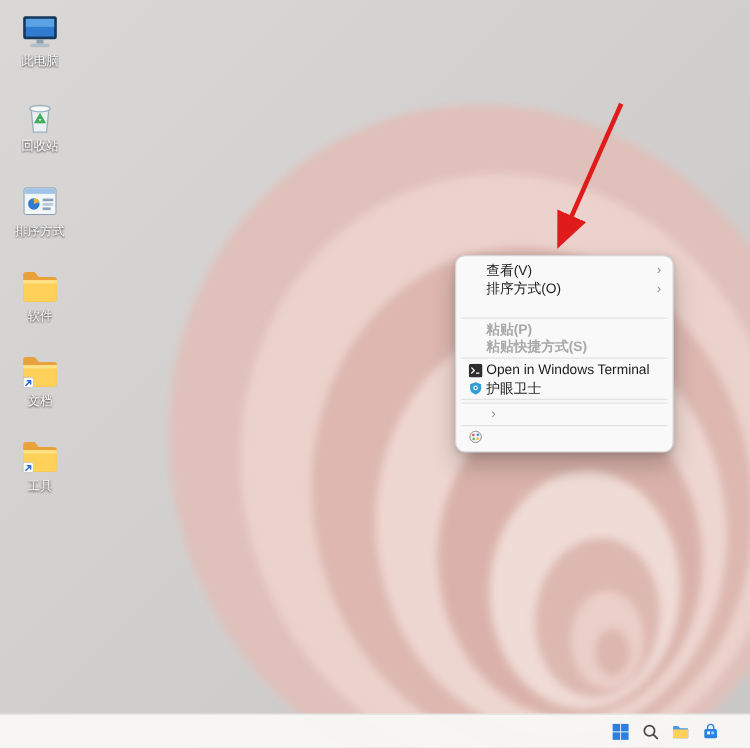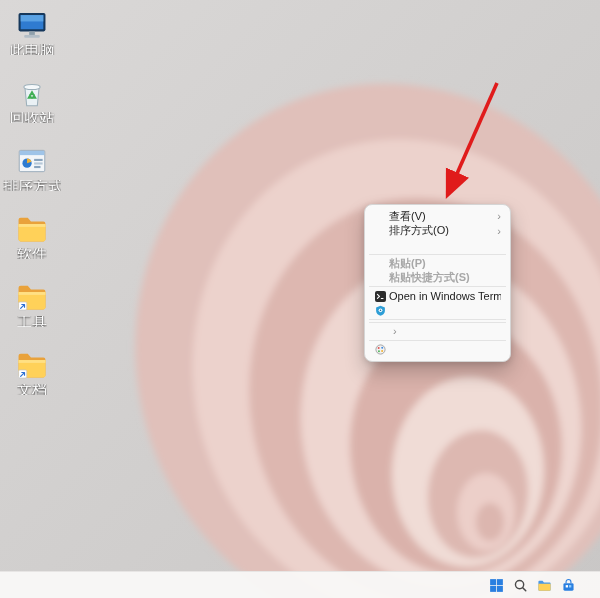--- a/index.html
+++ b/index.html
@@ -12,31 +12,31 @@
     overflow: hidden;
   }
   #wallpaper { position: absolute; left: 0; top: 0; width: 600px; height: 598px; }
 
   
   #desktop-icons { position: absolute; left: 2px; top: 6px; width: 60px; display: flex; flex-direction: column; }
   .dicon { width: 60px; height: 68px; display: flex; flex-direction: column; align-items: center; padding-top: 2px; cursor: default; }
   .glyph { width: 34px; height: 34px; }
   .glyph svg { width: 34px; height: 34px; display: block; }
   .dlabel {
-    margin-top: 2px; font-size: 15px; line-height: 11px; color: #ffffff;
+    margin-top: 2px; font-size: 10px; line-height: 11px; color: #ffffff;
     text-shadow: 0 1px 2px rgba(0,0,0,.65), 0 0 2px rgba(0,0,0,.4);
     text-align: center; max-width: 58px; white-space: nowrap; overflow: hidden;
   }
 
   
   #annotation { position: absolute; left: 0; top: 0; width: 600px; height: 598px; pointer-events: none; }
 
   
   #context-menu {
-    position: absolute; left: 364px; top: 204px; width: 147px;
+    position: absolute; left: 364px; top: 204px; width: 175px;
     background: #f9f9f9; border: 1px solid #d5d5d5; border-radius: 8px;
     box-shadow: 0 10px 20px rgba(0,0,0,.22), 0 2px 6px rgba(0,0,0,.12);
     padding: 4px 0; z-index: 5;
   }
   .mi { display: flex; align-items: center; height: 14.4px; padding: 0 7px 0 5px; font-size: 11px; color: #1b1b1b; cursor: default; border-radius: 4px; margin: 0 2px; }
   .mi .ic { width: 17px; height: 12px; display: flex; align-items: center; justify-content: center; flex: 0 0 17px; }
   .mi .ic svg { width: 11px; height: 11px; display: block; }
   .mi .lbl { flex: 1; white-space: nowrap; overflow: hidden; }
   .mi .chev { color: #8f8f8f; font-size: 11px; line-height: 10px; padding-left: 4px; }
   .mi.disabled { color: #a8a8a8; font-weight: bold; }
@@ -129,33 +129,33 @@
       <div class="dicon">
         <div class="glyph">
           <svg viewBox="0 0 48 48">
     <path d="M5 11 a3 3 0 0 1 3 -3 h10 l4.5 5.5 H40 a3 3 0 0 1 3 3 v22 a3 3 0 0 1 -3 3 H8 a3 3 0 0 1 -3 -3 z" fill="#e9a23b"></path>
     <path d="M5 17 h38 v21.5 a3 3 0 0 1 -3 3 H8 a3 3 0 0 1 -3 -3 z" fill="#ffd159"></path>
     <rect x="5" y="17" width="38" height="4" fill="#ffe084"></rect>
     <rect x="5" y="31" width="11.5" height="11.5" rx="2" fill="#ffffff" stroke="#c4c4c4"></rect>
     <path d="M8 40 l5.2 -5.2 M9.6 34.6 h3.8 v3.8" stroke="#2b6fd4" stroke-width="1.7" fill="none" stroke-linecap="round" stroke-linejoin="round"></path>
   </svg>
         </div>
-        <div class="dlabel">工具</div>
+        <div class="dlabel">文档</div>
       </div>
       <div class="dicon">
         <div class="glyph">
           <svg viewBox="0 0 48 48">
     <path d="M5 11 a3 3 0 0 1 3 -3 h10 l4.5 5.5 H40 a3 3 0 0 1 3 3 v22 a3 3 0 0 1 -3 3 H8 a3 3 0 0 1 -3 -3 z" fill="#e9a23b"></path>
     <path d="M5 17 h38 v21.5 a3 3 0 0 1 -3 3 H8 a3 3 0 0 1 -3 -3 z" fill="#ffd159"></path>
     <rect x="5" y="17" width="38" height="4" fill="#ffe084"></rect>
     <rect x="5" y="31" width="11.5" height="11.5" rx="2" fill="#ffffff" stroke="#c4c4c4"></rect>
     <path d="M8 40 l5.2 -5.2 M9.6 34.6 h3.8 v3.8" stroke="#2b6fd4" stroke-width="1.7" fill="none" stroke-linecap="round" stroke-linejoin="round"></path>
   </svg>
         </div>
-        <div class="dlabel">文档</div>
+        <div class="dlabel">工具</div>
       </div>
     </div>
 
   <svg id="annotation" viewBox="0 0 600 598">
     <defs>
       <marker id="ah" markerWidth="9" markerHeight="8" refX="6.5" refY="3.5" orient="auto">
         <path d="M0,0 L8,3.5 L0,7 Z" fill="#e01b1b"></path>
       </marker>
     </defs>
     <line x1="497" y1="83" x2="448" y2="194" stroke="#e01b1b" stroke-width="3.6" marker-end="url(#ah)"></line>
@@ -196,20 +196,21 @@
         <span class="lbl">Open in Windows Terminal</span>
       </div>
       <div class="mi">
         <span class="ic">
           <svg viewBox="0 0 12 12">
             <path d="M6 .8 L10.8 2.6 V6.2 C10.8 9 8.8 10.8 6 11.6 3.2 10.8 1.2 9 1.2 6.2 V2.6 Z" fill="#2e9ed6"></path>
             <circle cx="6" cy="5.8" r="2" fill="#fff"></circle>
             <circle cx="6" cy="5.8" r=".9" fill="#1b6fa0"></circle>
           </svg>
         </span>
+        <span class="lbl">护眼卫士</span>
       </div>
       <div class="sep"></div>
       <div class="sep"></div>
       <div class="mi">
         <span class="ic"></span>
         <span class="chev">›</span>
       </div>
       <div class="sep"></div>
       <div class="mi">
         <span class="ic">

